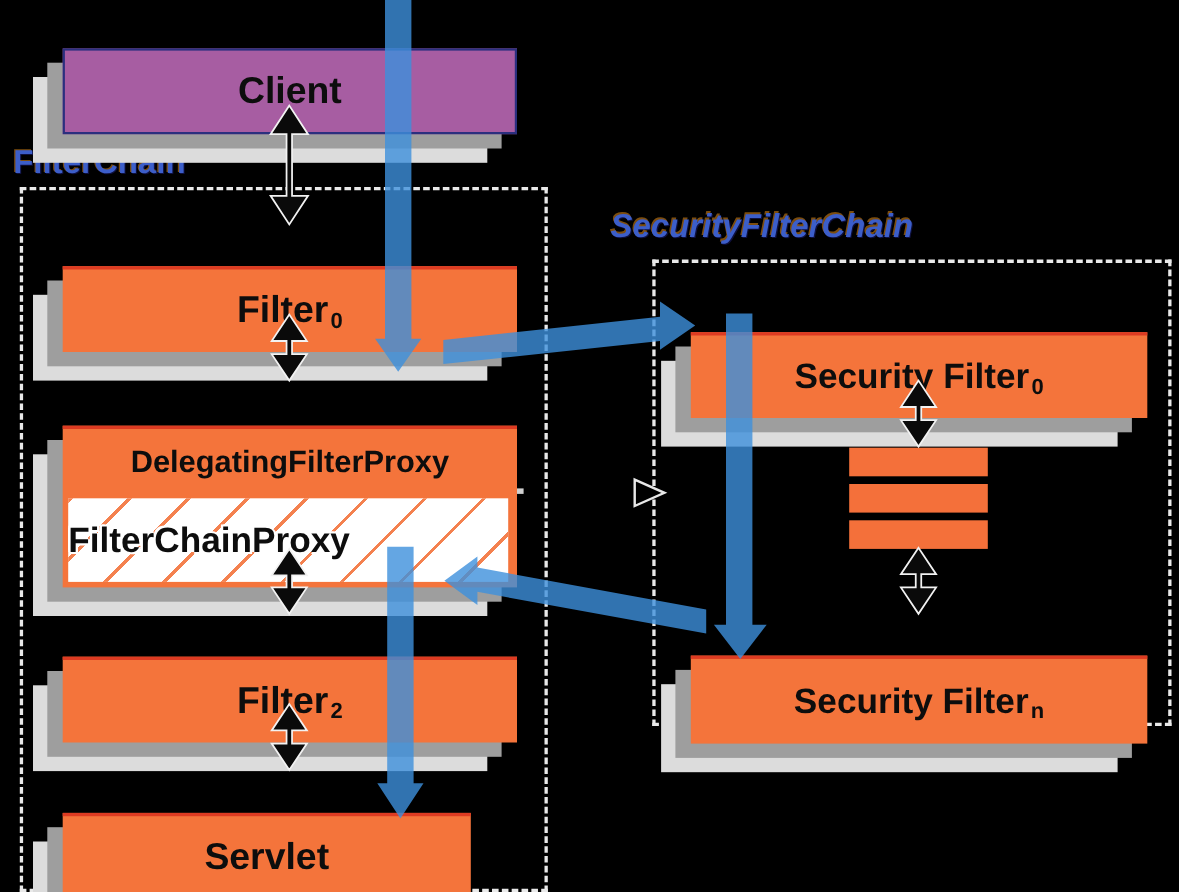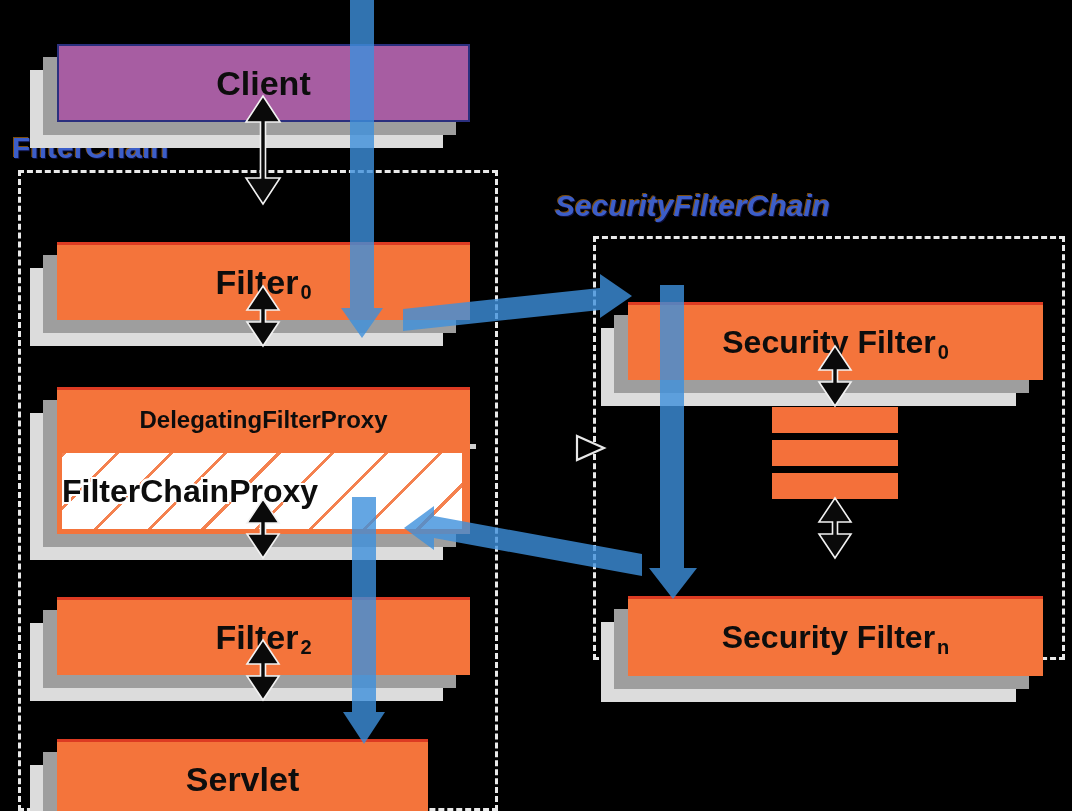--- a/index.html
+++ b/index.html
@@ -29,21 +29,21 @@
     color:#0d0d0d; font-weight:bold; font-size:34px;
   }
   .orange{background:#f4743b; border-top:3px solid #dd3b22;margin-top:37px;}
   .client{
     left:57px; top:17px; width:413px; height:78px;
     background:#a75da2; border:2px solid #2b2f7e;margin-top:27px;
   }
   .filter0{left:57px; top:205px; width:413px; height:78px;}
   .dfp{left:57px; top:350px; width:413px; height:147px; display:block;}
   .dfp-title{height:60px; display:flex; align-items:center; justify-content:center;
-    font-size:24px; font-weight:bold;}
+    font-size:28px; font-weight:bold;}
   .fcp{
     position:absolute; left:5px; top:63px; width:400px; height:76px; box-sizing:border-box;
     background:#fff;
     background-image:repeating-linear-gradient(135deg,#f4814f 0,#f4814f 3px,transparent 3px,transparent 38px);
     display:flex; align-items:center; justify-content:flex-start;
     font-size:32px; font-weight:bold;
   }
   .fcp-label{
     text-shadow:2px 0 0 #fff,-2px 0 0 #fff,0 2px 0 #fff,0 -2px 0 #fff,2px 2px 0 #fff,-2px -2px 0 #fff;
   }

